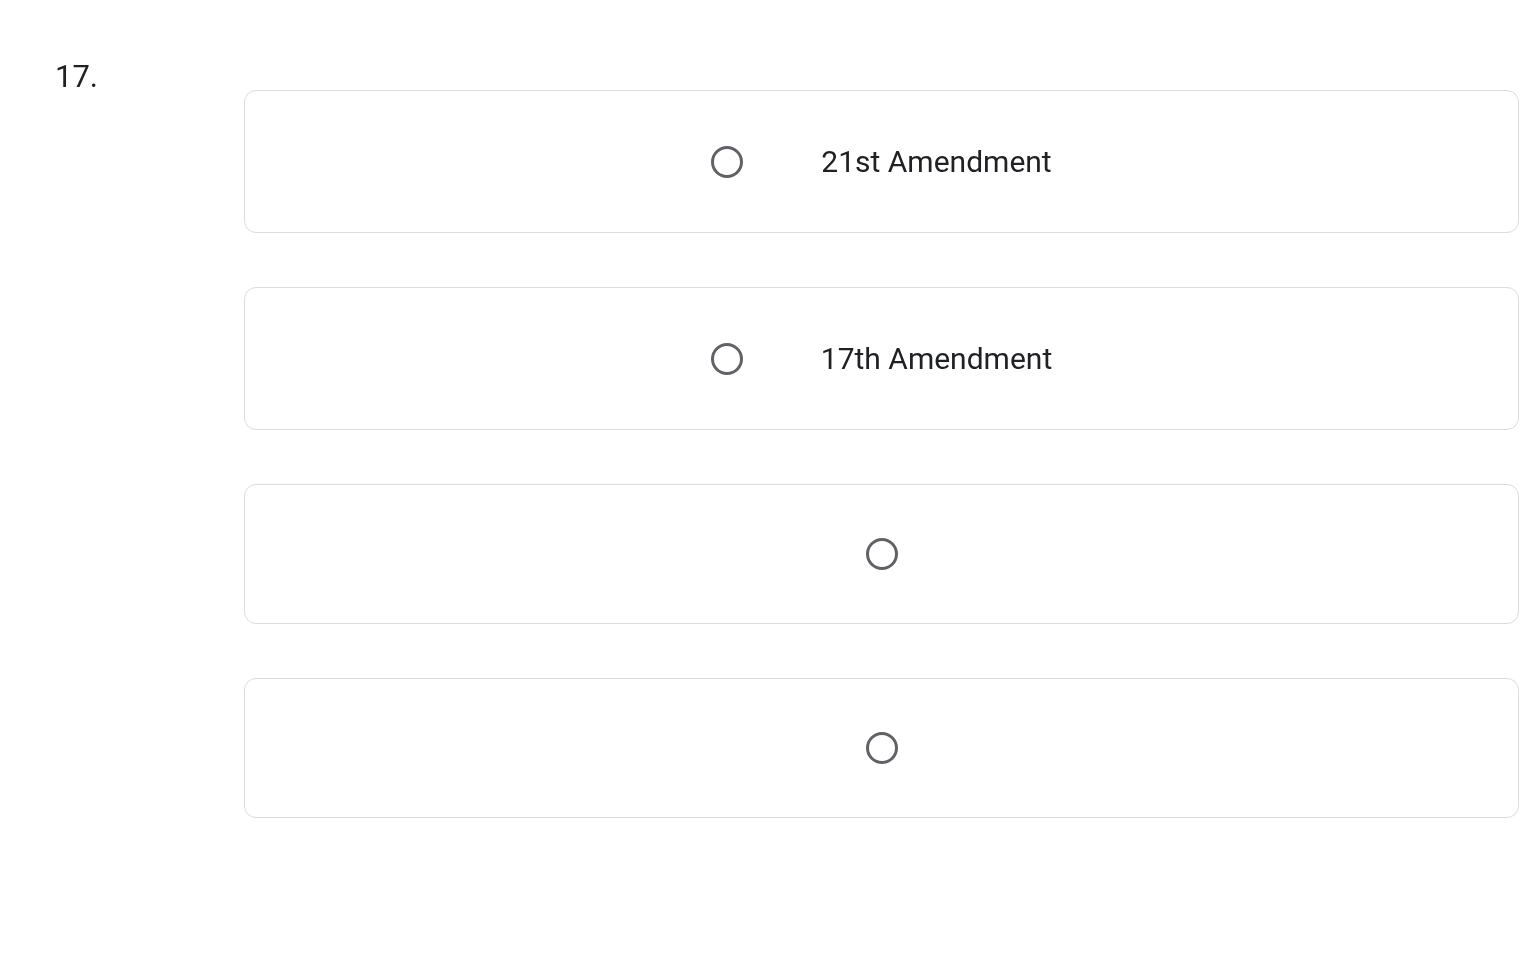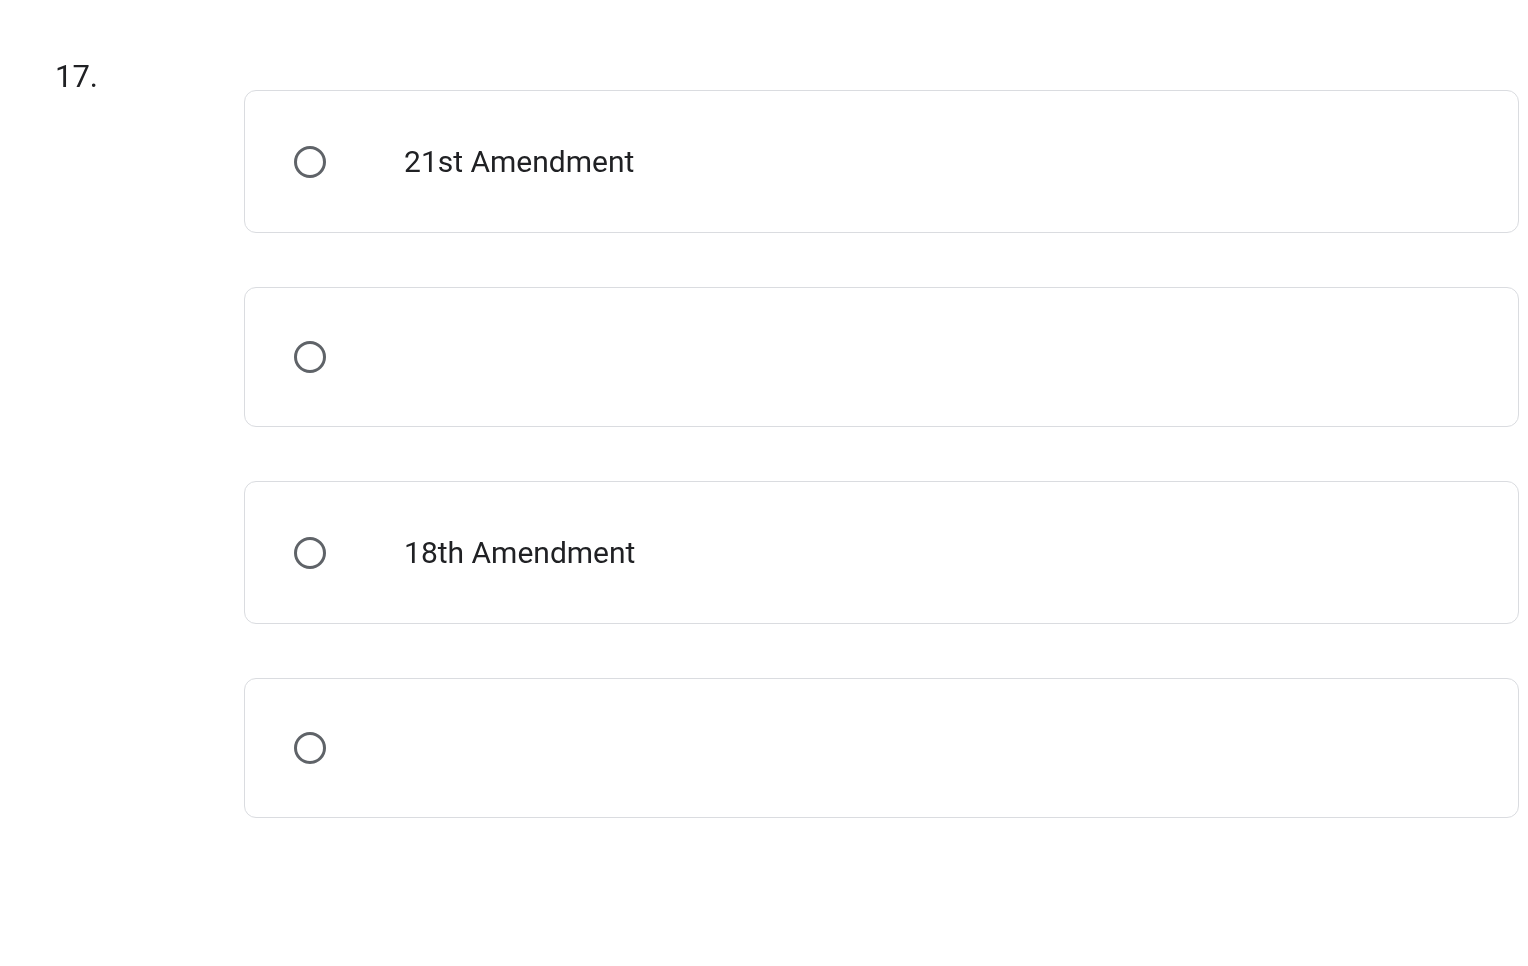--- a/index.html
+++ b/index.html
@@ -49,20 +49,21 @@
     }
     .option {
       display: flex;
       align-items: center;
       border: 1px solid #dadce0;
       border-radius: 12px;
       padding: 44px 40px;
       cursor: pointer;
       background: #ffffff;
       gap: 60px;
+      justify-content: center;
     }
     .radio-circle {
       width: 32px;
       height: 32px;
       border: 3px solid #5f6368;
       border-radius: 50%;
       flex-shrink: 0;
     }
     .option-label {
       font-size: 30px;
@@ -77,22 +78,22 @@
   <div class="question-section">
     <span class="question-number">17.</span>
   </div>
   <div class="options-section">
     <div class="option">
       <span class="radio-circle"></span>
       <span class="option-label">21st Amendment</span>
     </div>
     <div class="option">
       <span class="radio-circle"></span>
+      <span class="option-label">17th Amendment</span>
     </div>
     <div class="option">
       <span class="radio-circle"></span>
-      <span class="option-label">18th Amendment</span>
     </div>
     <div class="option">
       <span class="radio-circle"></span>
     </div>
   </div>
 </div>
 
 </body></html>

